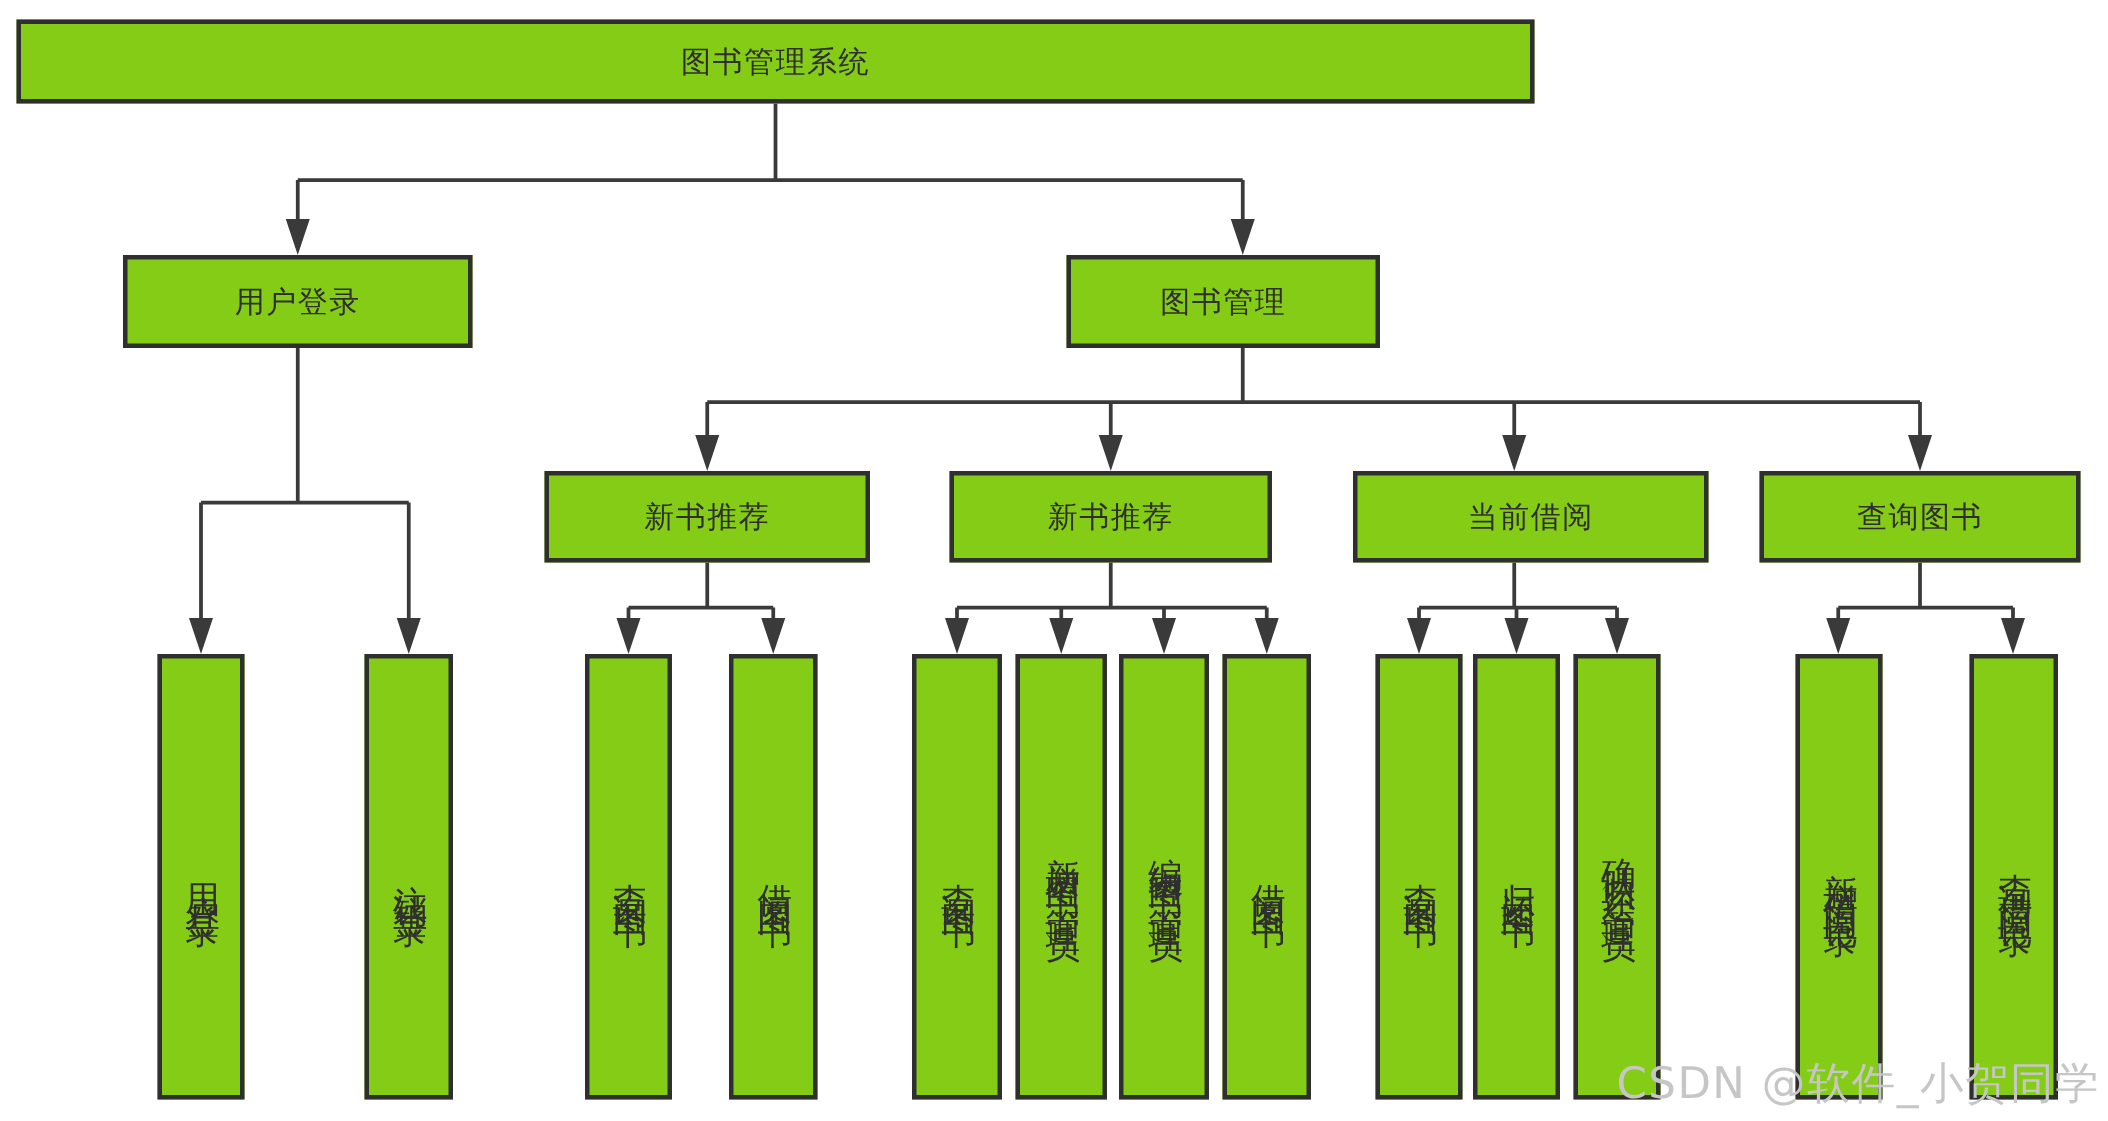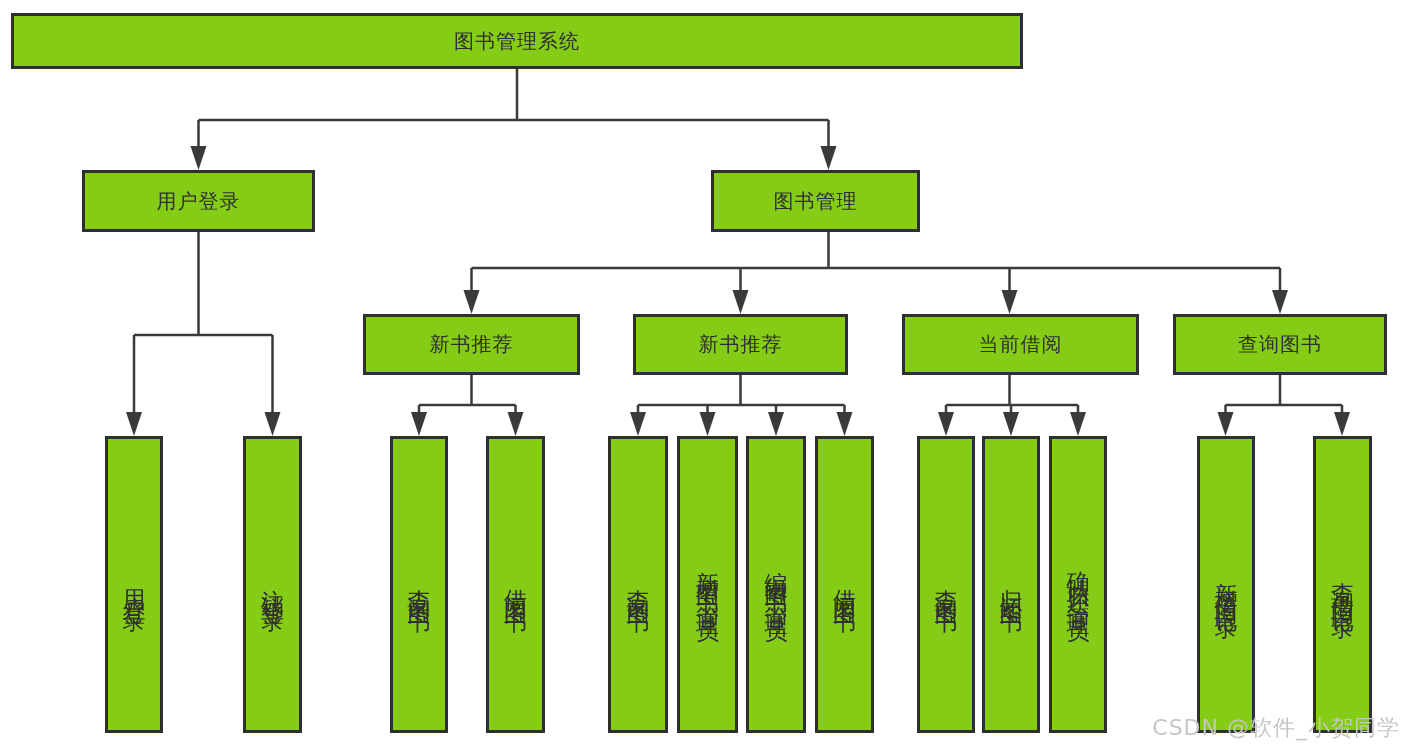--- a/index.html
+++ b/index.html
@@ -4,21 +4,21 @@
 <style>
   html,body{margin:0;padding:0;background:#ffffff;}
   .stage{position:relative;width:1405px;height:747px;background:#ffffff;overflow:hidden;
          font-family:"DejaVu Sans","Liberation Sans",sans-serif;color:#2f2f2f;}
   .connectors{position:absolute;left:0;top:0;z-index:0;}
   .box{position:absolute;box-sizing:border-box;border:3px solid #2f2f2f;background:#84cc16;
        display:flex;align-items:center;justify-content:center;z-index:1;}
   .hbox{font-size:20px;letter-spacing:1px;white-space:nowrap;}
   .vbox{font-size:23px;writing-mode:vertical-rl;text-orientation:mixed;
         letter-spacing:0.3em;line-height:1;}
-  .watermark{position:absolute;right:5px;bottom:4px;z-index:2;font-size:22px;
+  .watermark{position:absolute;right:5px;bottom:4px;z-index:2;font-size:29px;
              color:#c6c6c6;letter-spacing:1px;white-space:nowrap;}
 </style>
 </head>
 <body>
 
 <div class="stage">
 
   <svg class="connectors" width="1405" height="747" viewBox="0 0 1405 747">
     <g stroke="#3a3a3a" stroke-width="2.5" fill="none">
       <path d="M517 69 V120 M198.5 120 H828.5 M198.5 120 V150 M828.5 120 V150

